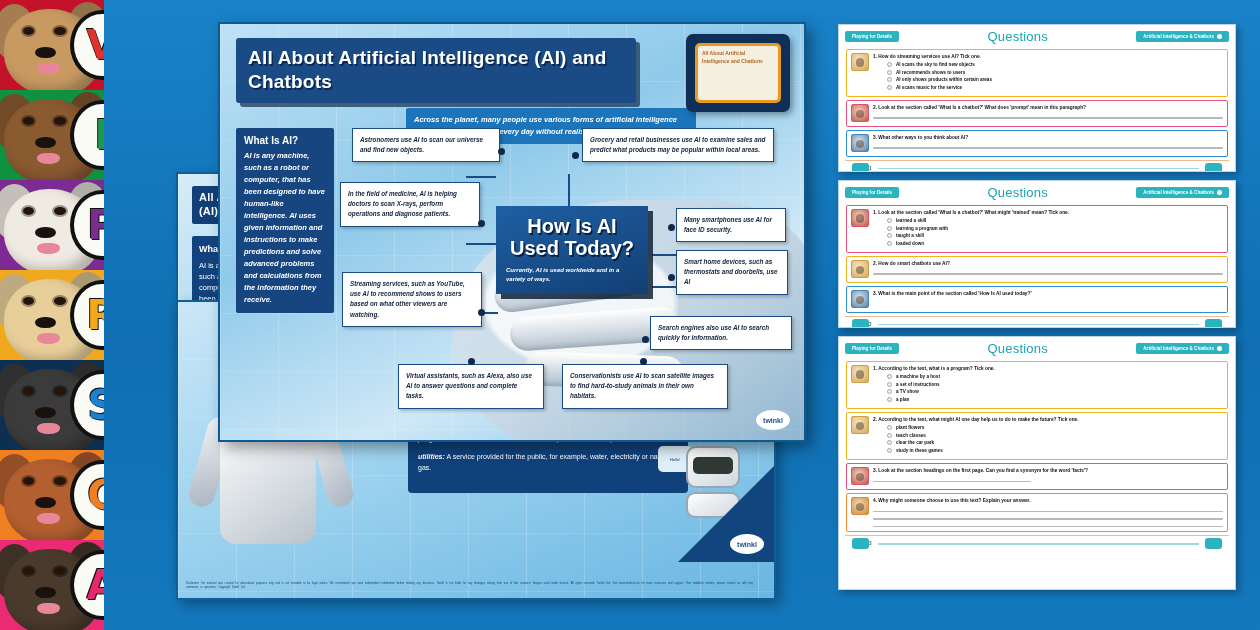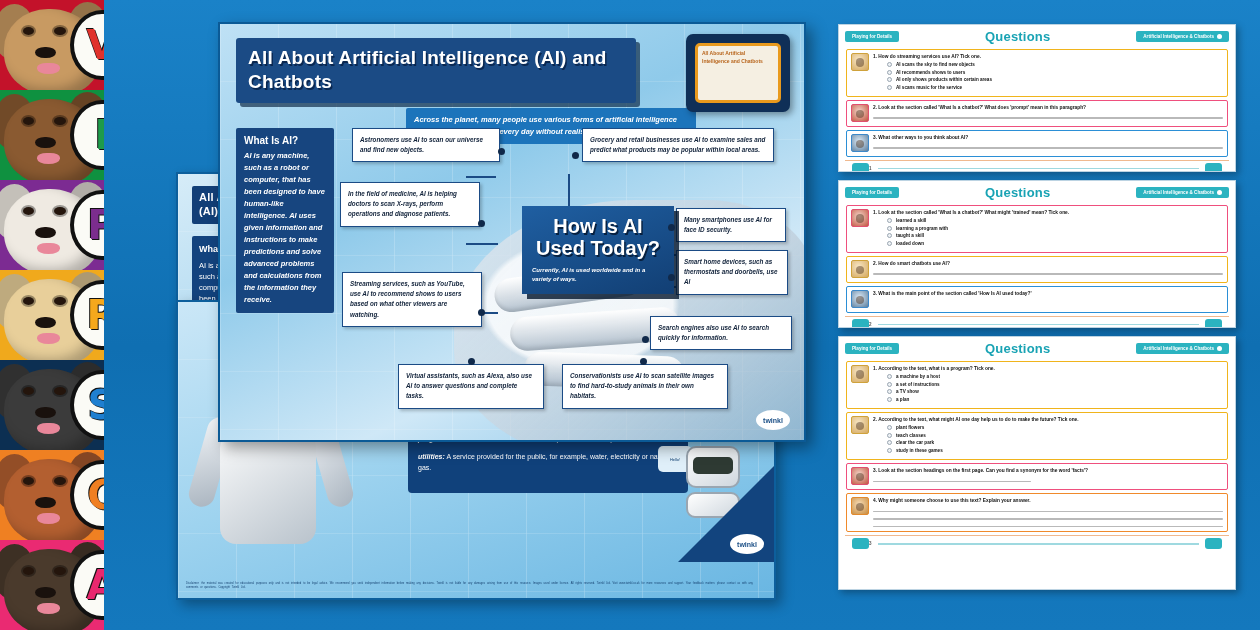--- a/index.html
+++ b/index.html
@@ -210,21 +210,20 @@
     width: 100%; height: 100%; border-radius: 5px; background: #f5efe2;
     border: 3px solid #e99a1d; padding: 4px;
     font-size: 5px; color: #b8651c; line-height: 1.5; font-weight: bold;
     overflow: hidden;
   }
   .centre-box {
     position: absolute; left: 276px; top: 182px; width: 152px;
     background: linear-gradient(160deg, #1f5fa2, #123f74);
     color: #fff; padding: 9px 10px 10px; z-index: 8;
     box-shadow: 5px 5px 0 rgba(4,22,45,.8);
-    margin-left: 26px;
   }
   .centre-box h2 {
     font-size: 20px; line-height: 1.12; text-align: center;
     text-shadow: 1.5px 1.5px 0 #07203f; margin-bottom: 6px;
   }
   .centre-box p { font-size: 6px; line-height: 1.55; font-weight: bold; font-style: italic; }
   .callout {
     position: absolute; background: #ffffff; border: 1.5px solid #1b4b85;
     font-size: 6.3px; line-height: 1.62; color: #11223a;
     font-weight: bold; font-style: italic;
@@ -251,21 +250,21 @@
     display: flex; align-items: center; justify-content: space-between;
     padding: 4px 6px 2px;
   }
   .pill {
     background: #2bb3c0; color: #fff; font-size: 4.6px; font-weight: bold;
     padding: 3px 7px; border-radius: 2px; white-space: nowrap;
   }
   .pill.right { display:flex; align-items:center; gap:3px; }
   .pill .tw-dot { width:5px; height:5px; border-radius:50%; background:#fff; }
   .sheet-title {
-    color: #19a3b4; font-size: 13px; font-weight: bold; letter-spacing: .2px;
+    color: #19a3b4; font-size: 13px; font-weight: normal; letter-spacing: .2px;
   }
   .qblock {
     margin: 3px 7px; border: 1.6px solid #ccc; border-radius: 2px;
     display: flex; align-items: flex-start; padding: 3px 4px 4px; position: relative;
   }
   .qblock.yellow { border-color: #f0b41c; }
   .qblock.pink   { border-color: #ef4f7d; }
   .qblock.blue   { border-color: #2b8fd6; }
   .qblock.orange { border-color: #f08a2b; }
   .qicon {

